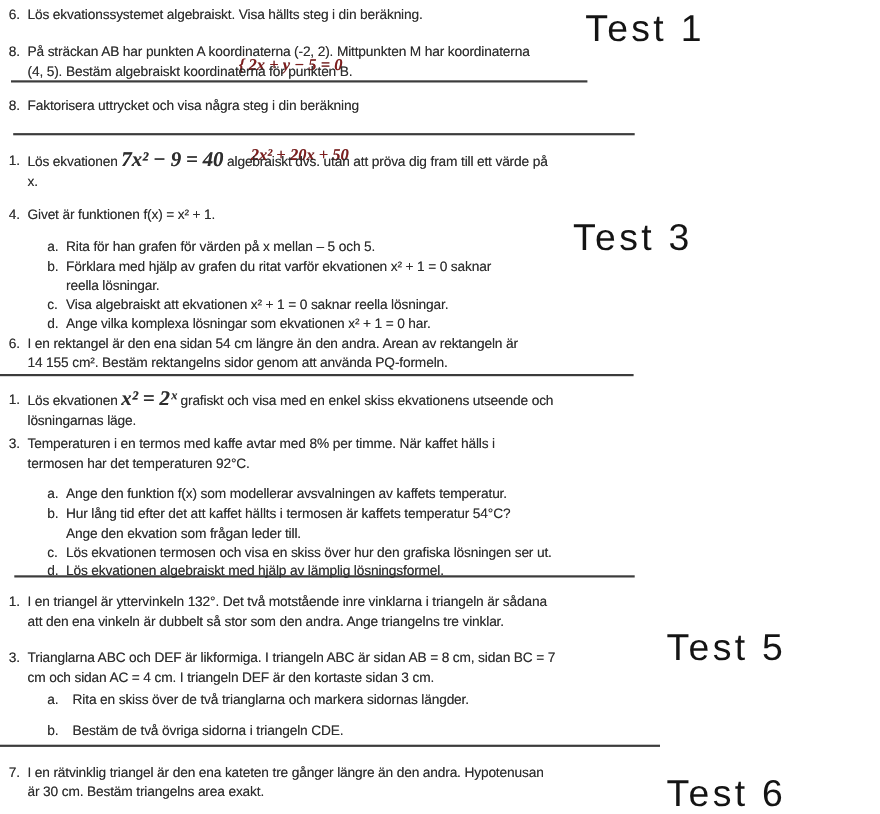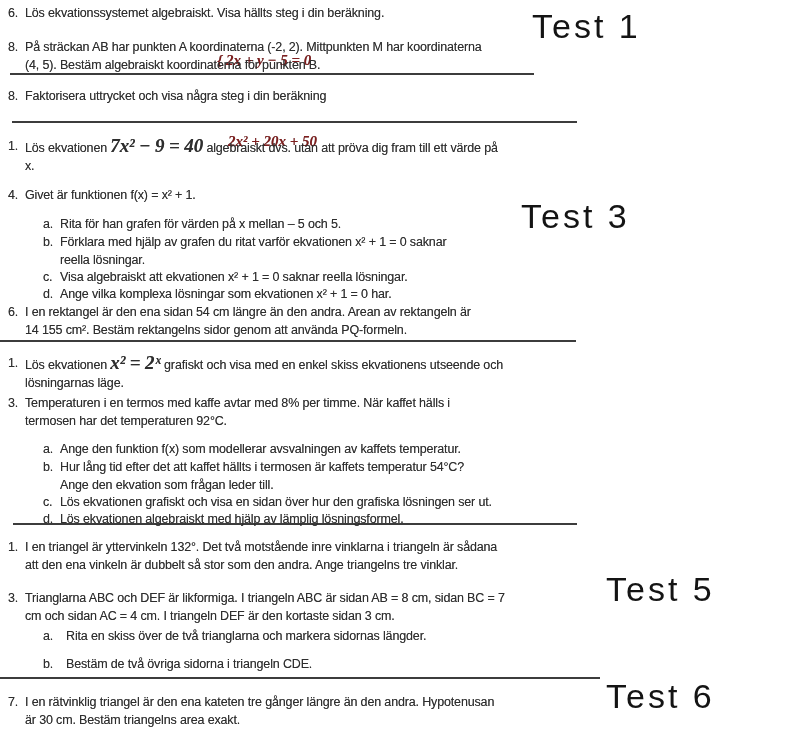--- a/index.html
+++ b/index.html
@@ -57,21 +57,21 @@
     letter-spacing: 3px;
     color: #141414;
     line-height: 1;
     white-space: nowrap;
   }
   .t1 { left: 504px; top: 9px; margin-left: 28px; }
   .t2 { left: 516px; top: 82px; }
   .t3 { left: 521px; top: 199px; }
   .t4 { left: 560px; top: 394px; }
   .t5 { left: 606px; top: 572px; }
-  .t6 { left: 606px; top: 679px; }
+  .t6 { left: 606px; top: 705px; }
 
   
   .divider {
     position: absolute;
     height: 2px;
     background: #3c3c3c;
   }
   .d1 { top: 73px;  left: 10px; width: 524px; }
   .d2 { top: 121px; left: 12px; width: 565px; }
   .d3 { top: 340px; left: 0px;  width: 576px; }
@@ -157,21 +157,21 @@
     <span class="num">a.</span>
     <span class="txt">Ange den funktion f(x) som modellerar avsvalningen av kaffets temperatur.</span>
   </div>
   <div class="item sub" style="top:458px">
     <span class="num">b.</span>
     <span class="txt">Hur lång tid efter det att kaffet hällts i termosen är kaffets temperatur 54°C?
 Ange den ekvation som frågan leder till.</span>
   </div>
   <div class="item sub" style="top:493px">
     <span class="num">c.</span>
-    <span class="txt">Lös ekvationen grafiskt och visa en sidan över hur den grafiska lösningen ser ut.</span>
+    <span class="txt">Lös ekvationen termosen och visa en skiss över hur den grafiska lösningen ser ut.</span>
   </div>
   <div class="item sub" style="top:510px">
     <span class="num">d.</span>
     <span class="txt">Lös ekvationen algebraiskt med hjälp av lämplig lösningsformel.</span>
   </div>
 
   <div class="item" style="top:538px">
     <span class="num">1.</span>
     <span class="txt">I en triangel är yttervinkeln 132°. Det två motstående inre vinklarna i triangeln är sådana
 att den ena vinkeln är dubbelt så stor som den andra. Ange triangelns tre vinklar.</span>

